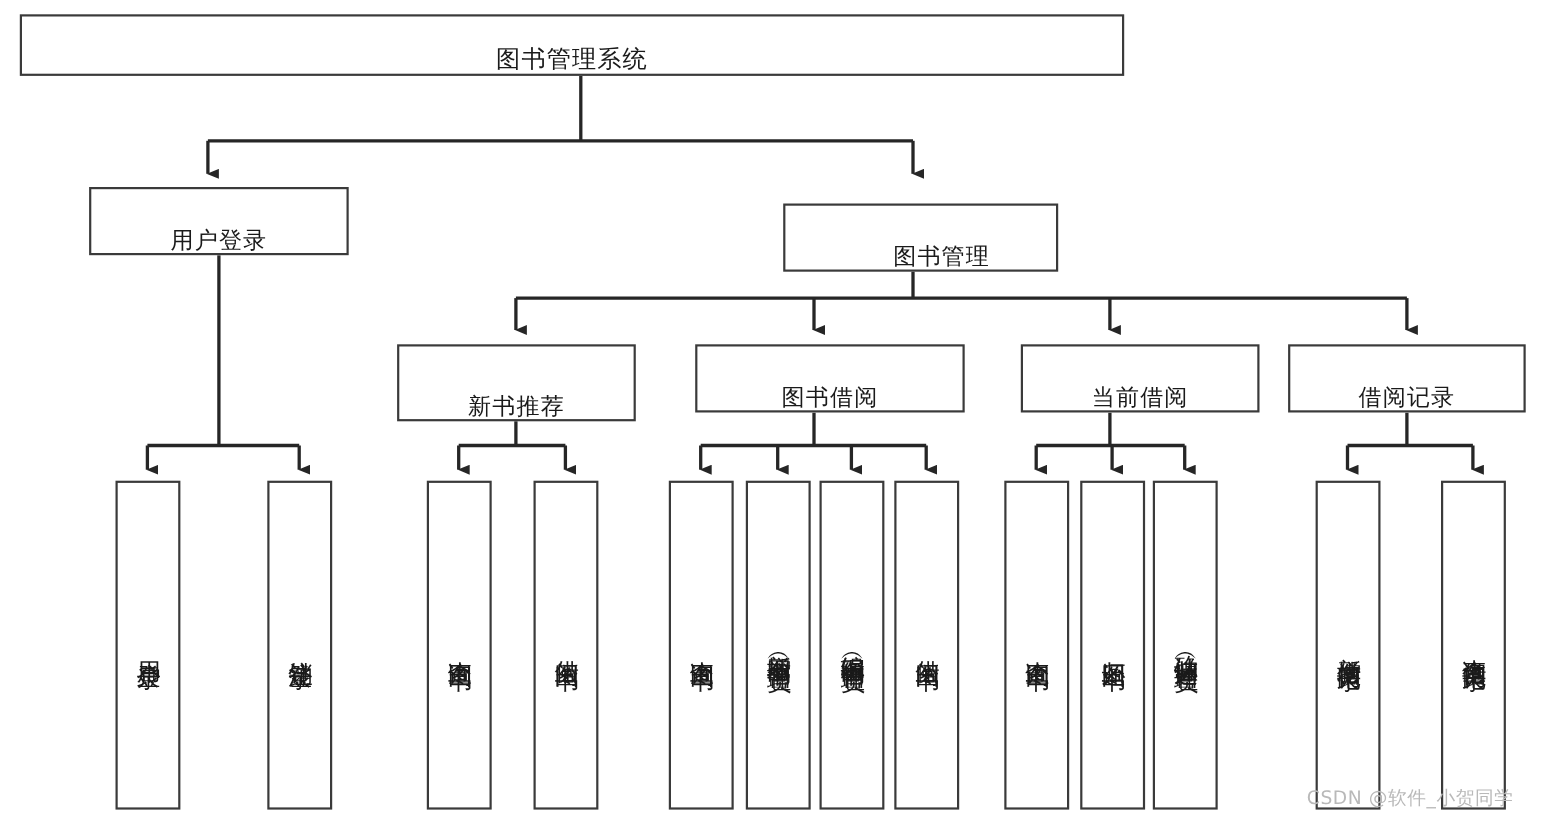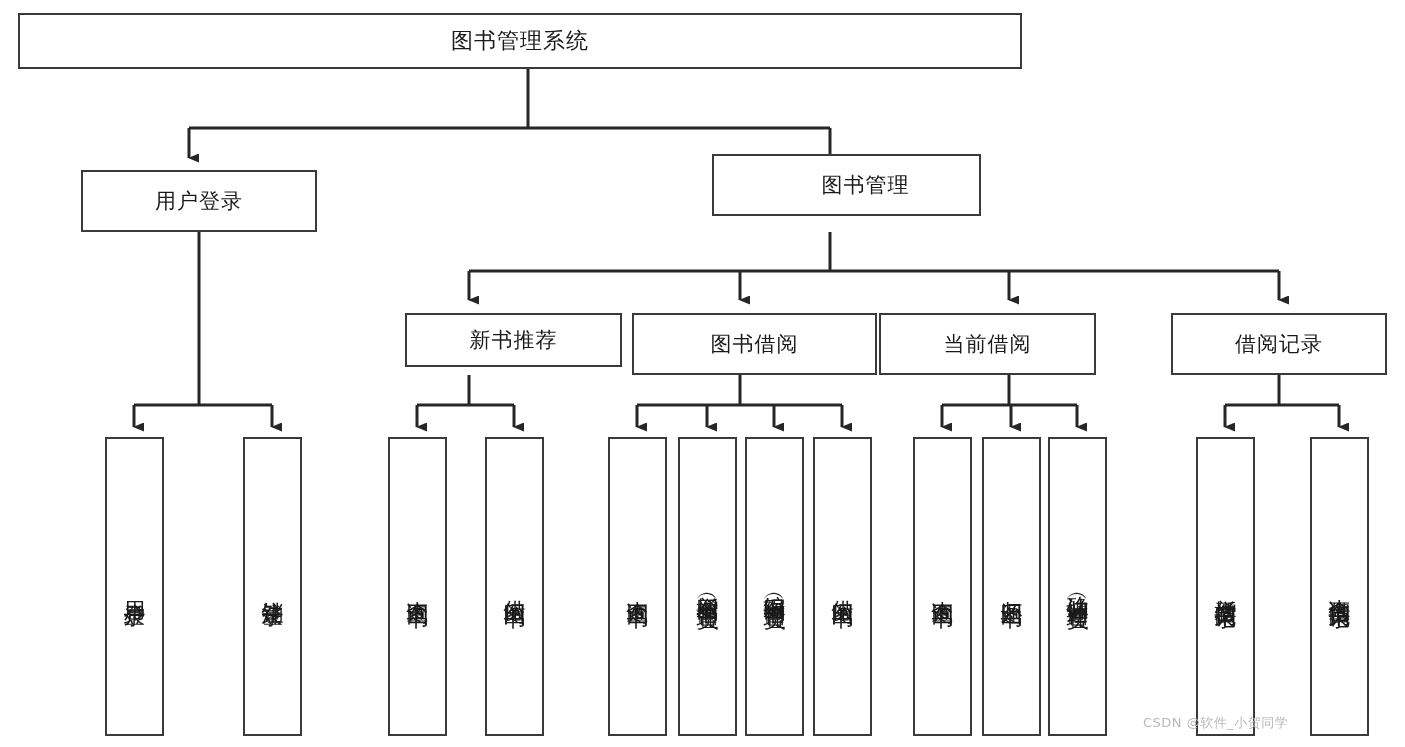--- a/index.html
+++ b/index.html
@@ -20,21 +20,21 @@
     left:0; top:0;
     width:1405px; height:747px;
     pointer-events:none;
   }
   .node{
     position:absolute;
     box-sizing:border-box;
     background:#ffffff;
     border:2px solid #3a3a3a;
     display:flex;
-    align-items:center;
+    align-items:flex-end;
     justify-content:center;
     text-align:center;
   }
   .node .label{
     font-size:21px;
     line-height:1.15;
     letter-spacing:1px;
     color:#1a1a1a;
     white-space:nowrap;
   }
@@ -47,23 +47,23 @@
     writing-mode:vertical-rl;
     text-orientation:upright;
     font-size:22px;
     line-height:1.08;
     letter-spacing:2px;
     white-space:normal;
     max-height:284px;
   }
   .watermark{
     position:absolute;
-    left:1143px;
+    left:1188px;
     top:714px;
-    font-size:13px;
+    font-size:17px;
     color:#b9b9b9;
     letter-spacing:0.5px;
     white-space:nowrap;
     font-family:"DejaVu Sans","Liberation Sans",sans-serif;
   }
 </style>
 </head>
 <body>
 
 <div id="canvas">
@@ -118,31 +118,31 @@
     </g>
   </svg>
 
   <div class="node root" style="left:18px;top:13px;width:1004px;height:56px;">
     <span class="label">图书管理系统</span>
   </div>
 
   <div class="node" style="left:81px;top:170px;width:236px;height:62px;">
     <span class="label">用户登录</span>
   </div>
-  <div class="node" style="left:712px;top:154px;width:269px;height:62px;padding-left:38px;">
+  <div class="node" style="left:712px;top:185px;width:250px;height:62px;padding-left:38px;">
     <span class="label">图书管理</span>
   </div>
 
-  <div class="node" style="left:361px;top:313px;width:217px;height:54px;margin-left:44px;">
+  <div class="node" style="left:361px;top:313px;width:217px;height:70px;">
     <span class="label">新书推荐</span>
   </div>
   <div class="node" style="left:632px;top:313px;width:245px;height:62px;">
     <span class="label">图书借阅</span>
   </div>
-  <div class="node" style="left:879px;top:313px;width:217px;height:62px;">
+  <div class="node" style="left:928px;top:313px;width:217px;height:62px;">
     <span class="label">当前借阅</span>
   </div>
   <div class="node" style="left:1171px;top:313px;width:216px;height:62px;">
     <span class="label">借阅记录</span>
   </div>
 
   <div class="node leaf" style="left:105px;top:437px;width:59px;height:299px;">
     <span class="label">用户登录</span>
   </div>
   <div class="node leaf" style="left:243px;top:437px;width:59px;height:299px;">

